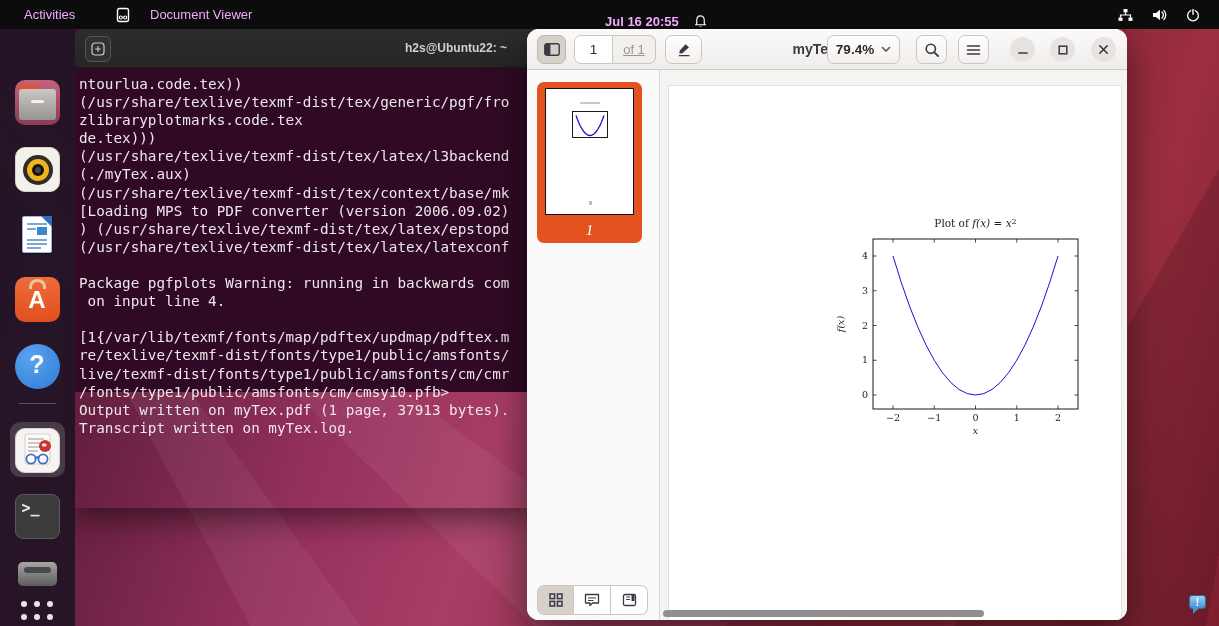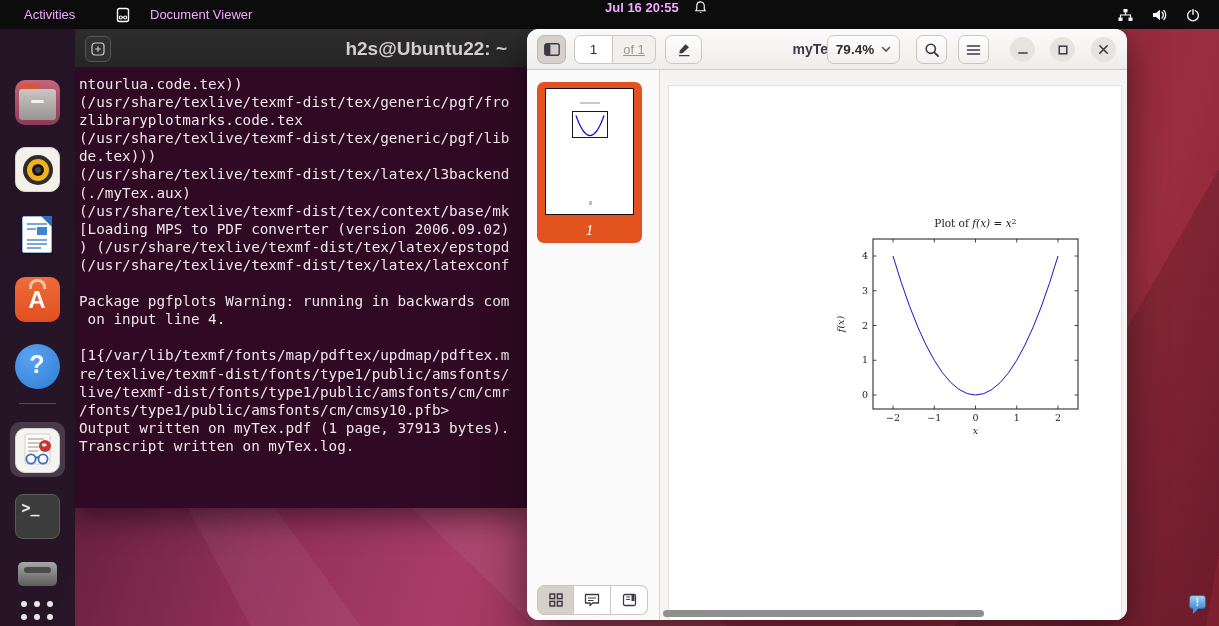--- a/index.html
+++ b/index.html
@@ -10,21 +10,21 @@
     background:
       conic-gradient(from 118deg at -4% 10%, rgba(255,255,255,0) 0deg 8deg, rgba(255,255,255,.05) 8deg 16deg, rgba(255,255,255,0) 16deg 26deg, rgba(255,255,255,.05) 26deg 34deg, rgba(255,255,255,0) 34deg 360deg),
       conic-gradient(from 160deg at 108% 0%, rgba(0,0,0,0) 0deg 30deg, rgba(0,0,0,.14) 30deg 50deg, rgba(0,0,0,0) 50deg 360deg),
       linear-gradient(108deg, #3a1430 0%, #66203f 16%, #93305b 32%, #a83d67 45%, #95314e 58%, #8c2639 72%, #9c2e41 86%, #7d1e2f 100%);
   }
 
   
   .topbar { position:absolute; left:0; top:0; width:1219px; height:29px; background:#0c0c0c; color:#f0abfc; z-index:50; font-size:13px; }
   .tb-activities { position:absolute; left:24px; top:0; height:29px; line-height:29px; font-weight:500; }
   .tb-app { position:absolute; left:115px; top:0; height:29px; display:flex; align-items:center; gap:19px; font-weight:500; }
-  .tb-clock { position:absolute; left:605px; top:0; height:29px; display:flex; align-items:flex-start; gap:14px; font-weight:600; }
+  .tb-clock { position:absolute; left:605px; top:0; height:29px; display:flex; align-items:flex-end; gap:14px; font-weight:600; }
   .tb-right { position:absolute; right:18px; top:0; height:29px; display:flex; align-items:center; gap:17px; }
   .tb-icon svg { display:block; }
 
   
   .dock { position:absolute; left:0; top:29px; width:75px; height:597px; background:rgba(34,20,38,.93); z-index:40; }
   .dock-item { position:absolute; left:13px; width:48px; height:48px; display:flex; align-items:center; justify-content:center; }
   .dock-dot { position:absolute; left:4px; top:50%; margin-top:-3px; width:6px; height:6px; border-radius:50%; background:#e4562b; }
   .dock-sep { position:absolute; left:19px; top:374px; width:37px; height:1px; background:#5d4a60; }
   .dock-active-bg { position:absolute; left:10px; top:393px; width:55px; height:55px; background:rgba(255,255,255,.16); border-radius:10px; }
   .squircle { width:45px; height:45px; border-radius:10px; position:relative; overflow:hidden; }
@@ -62,22 +62,22 @@
   .ic-drive .case { position:absolute; left:3px; top:10px; width:39px; height:24px; border-radius:5px; background:linear-gradient(#a7a7a7,#5d5d5d); }
   .ic-drive .slot { position:absolute; left:9px; top:15px; width:27px; height:6px; border-radius:3px; background:#4a4a4a; }
   
   .ic-grid { display:grid; grid-template-columns:repeat(3,6px); grid-template-rows:repeat(3,6px); gap:7px; }
   .ic-grid i { width:6px; height:6px; border-radius:50%; background:#e9e4e8; }
 
   
   .term-win { position:absolute; left:75px; top:29px; width:458px; height:479px; z-index:10; border-radius:10px 0 0 0; overflow:hidden; box-shadow:0 10px 30px rgba(0,0,0,.5); }
   .term-header { height:39px; background:linear-gradient(#2e2d2d,#262525); border-bottom:1px solid #1c1b1b; position:relative; }
   .term-newtab { position:absolute; left:10px; top:7px; width:26px; height:26px; border:1px solid #565555; border-radius:6px; background:#323131; display:flex; align-items:center; justify-content:center; }
-  .term-title { position:absolute; right:26px; top:0; height:39px; line-height:39px; color:#d3cdd1; font-weight:bold; font-size:19px; }
-  .term-body { height:440px; background:#300a24; padding:7px 0 0 4px; }
+  .term-title { position:absolute; right:26px; top:0; height:39px; line-height:39px; color:#d3cdd1; font-weight:bold; font-size:12px; }
+  .term-body { height:324px; background:#300a24; padding:7px 0 0 4px; }
   .term-line { font-family:"DejaVu Sans Mono",monospace; font-size:14.3px; line-height:18.1px; color:#eee6eb; white-space:pre; }
 
   
   .pdf-win { position:absolute; left:527px; top:29px; width:600px; height:591px; z-index:20; border-radius:12px; overflow:hidden; background:#f5f4f2; box-shadow:0 14px 38px rgba(0,0,0,.5); }
   .hb { position:absolute; left:0; top:0; width:600px; height:41px; background:linear-gradient(#fbfafa,#efedeb); border-bottom:1px solid #d0ccc7; }
   .hb-btn { position:absolute; background:linear-gradient(#fefefe,#f3f1ef); border:1px solid #ccc6c0; border-radius:7px; display:flex; align-items:center; justify-content:center; }
   .hb-toggle { left:10px; top:6px; width:29px; height:29px; background:#d5d0ca; border-color:#bcb6b0; }
   .hb-pagegrp { position:absolute; left:47px; top:6px; height:29px; display:flex; }
   .hb-pagecur { width:39px; height:29px; background:#fff; border:1px solid #ccc6c0; border-radius:7px 0 0 7px; text-align:center; line-height:27px; font-size:13.5px; color:#2e2b28; }
   .hb-pageof { width:43px; height:29px; background:#f2f0ed; border:1px solid #ccc6c0; border-left:none; border-radius:0 7px 7px 0; text-align:center; line-height:27px; font-size:13px; color:#9d9791;text-decoration:underline; }
@@ -261,21 +261,20 @@
           <line x1="7" y1="4.2" x2="7" y2="9.8" stroke="#cfcccc" stroke-width="1.2"></line>
           <line x1="4.2" y1="7" x2="9.8" y2="7" stroke="#cfcccc" stroke-width="1.2"></line>
         </svg>
     </div>
     <div class="term-title">h2s@Ubuntu22: ~</div>
   </div>
   <div class="term-body">
       <div class="term-line">ntourlua.code.tex))</div>
       <div class="term-line">(/usr/share/texlive/texmf-dist/tex/generic/pgf/fro</div>
       <div class="term-line">zlibraryplotmarks.code.tex</div>
-      <div class="term-line">(/usr/share/texlive/texmf-dist/tex/generic/pgf/lib</div>
       <div class="term-line">de.tex)))</div>
       <div class="term-line">(/usr/share/texlive/texmf-dist/tex/latex/l3backend</div>
       <div class="term-line">(./myTex.aux)</div>
       <div class="term-line">(/usr/share/texlive/texmf-dist/tex/context/base/mk</div>
       <div class="term-line">[Loading MPS to PDF converter (version 2006.09.02)</div>
       <div class="term-line">) (/usr/share/texlive/texmf-dist/tex/latex/epstopd</div>
       <div class="term-line">(/usr/share/texlive/texmf-dist/tex/latex/latexconf</div>
       <div class="term-line">&nbsp;</div>
       <div class="term-line">Package pgfplots Warning: running in backwards com</div>
       <div class="term-line"> on input line 4.</div>

